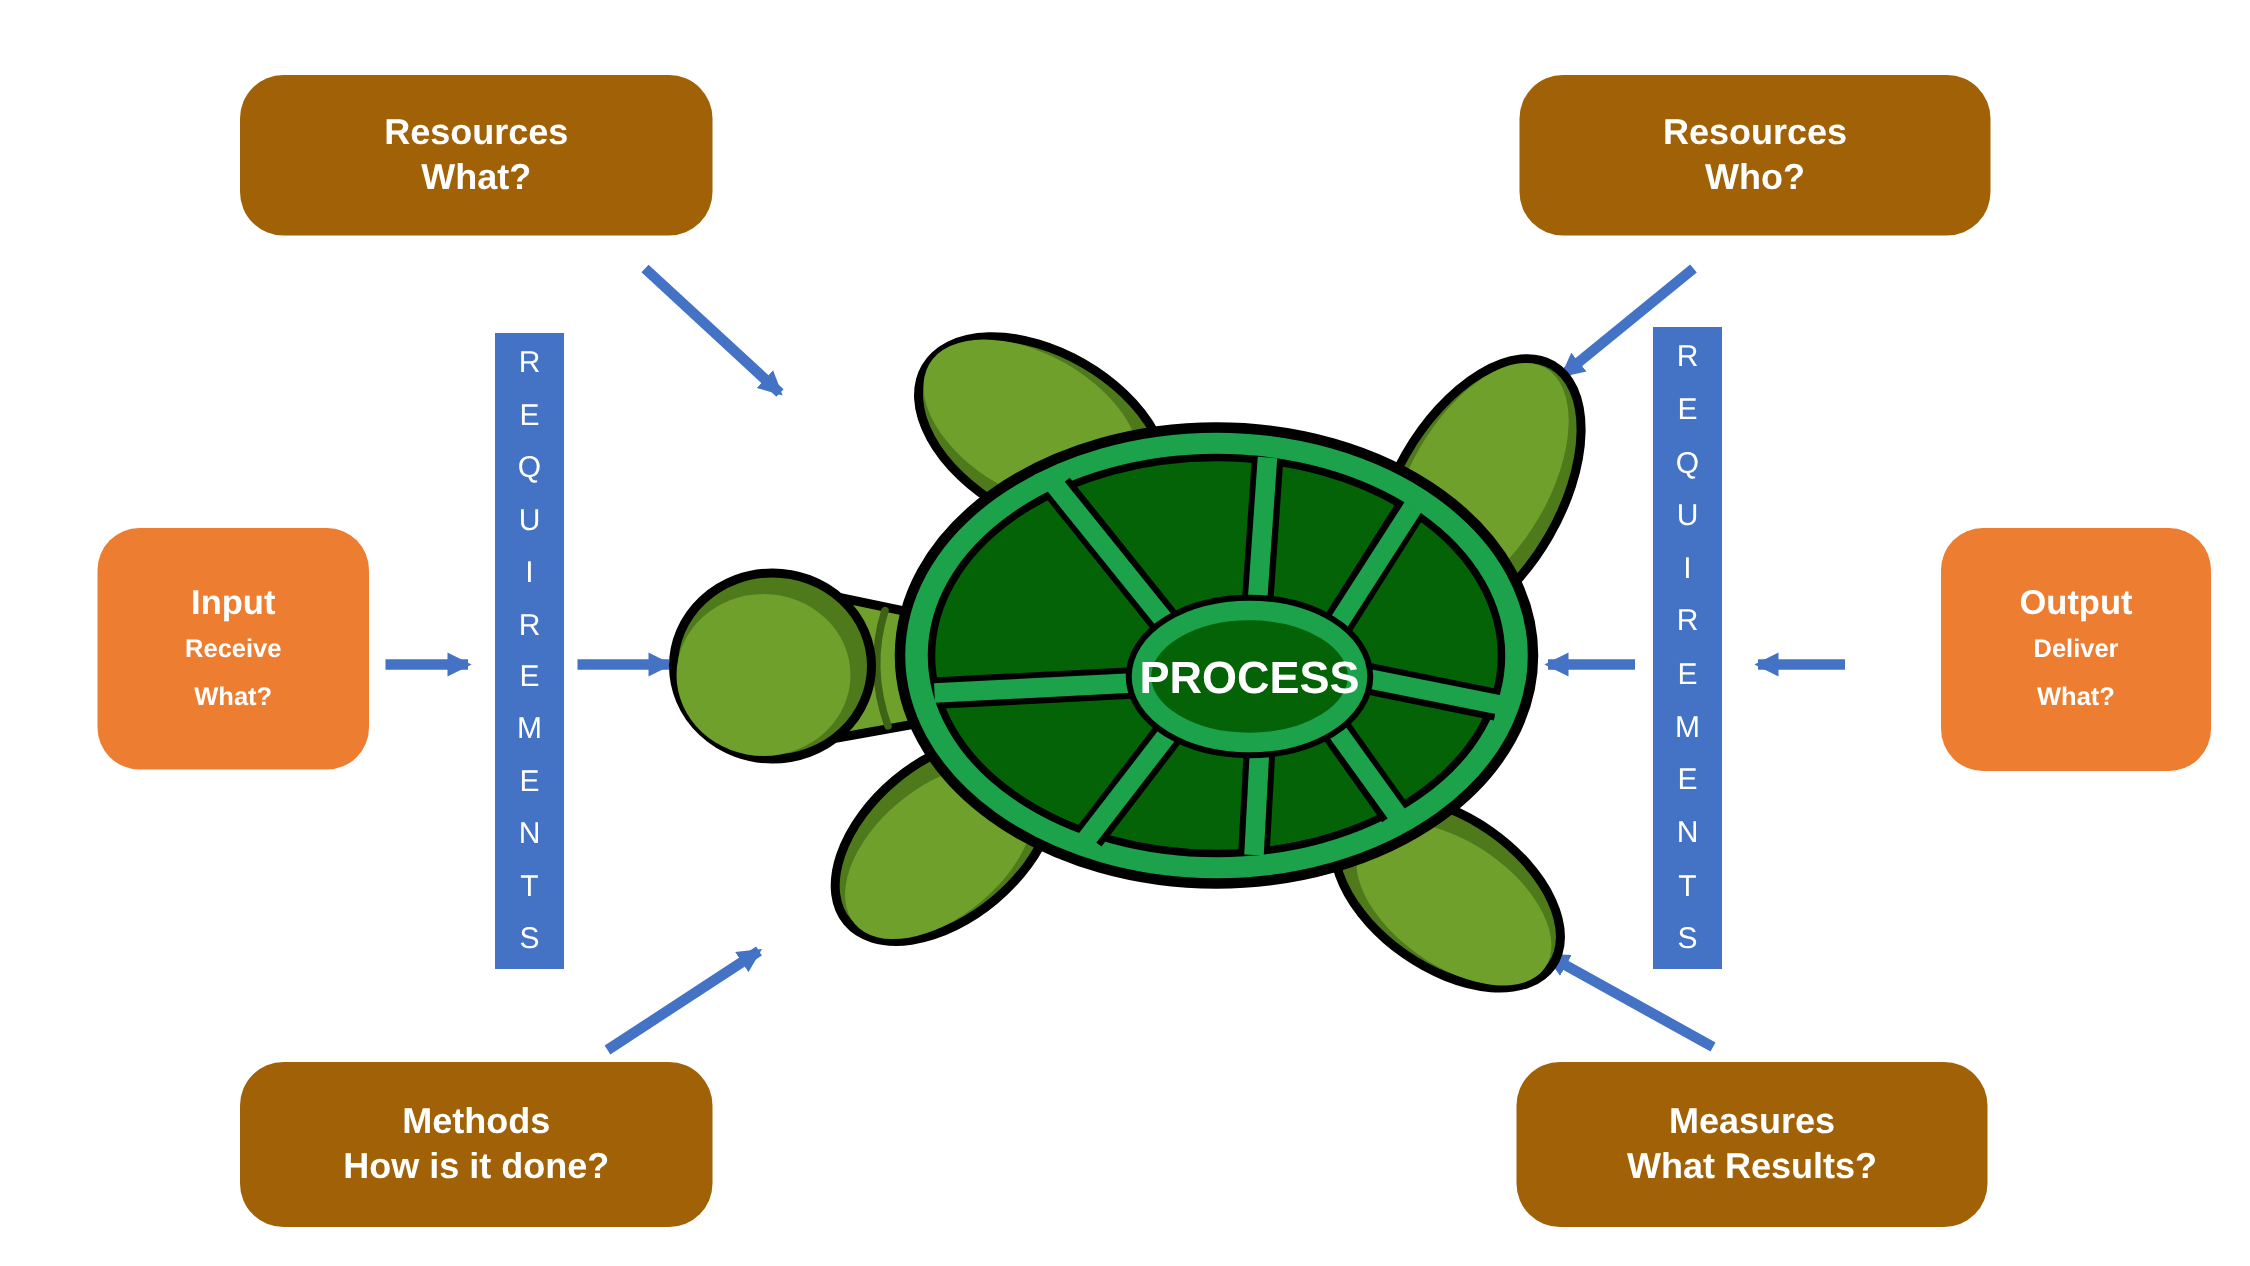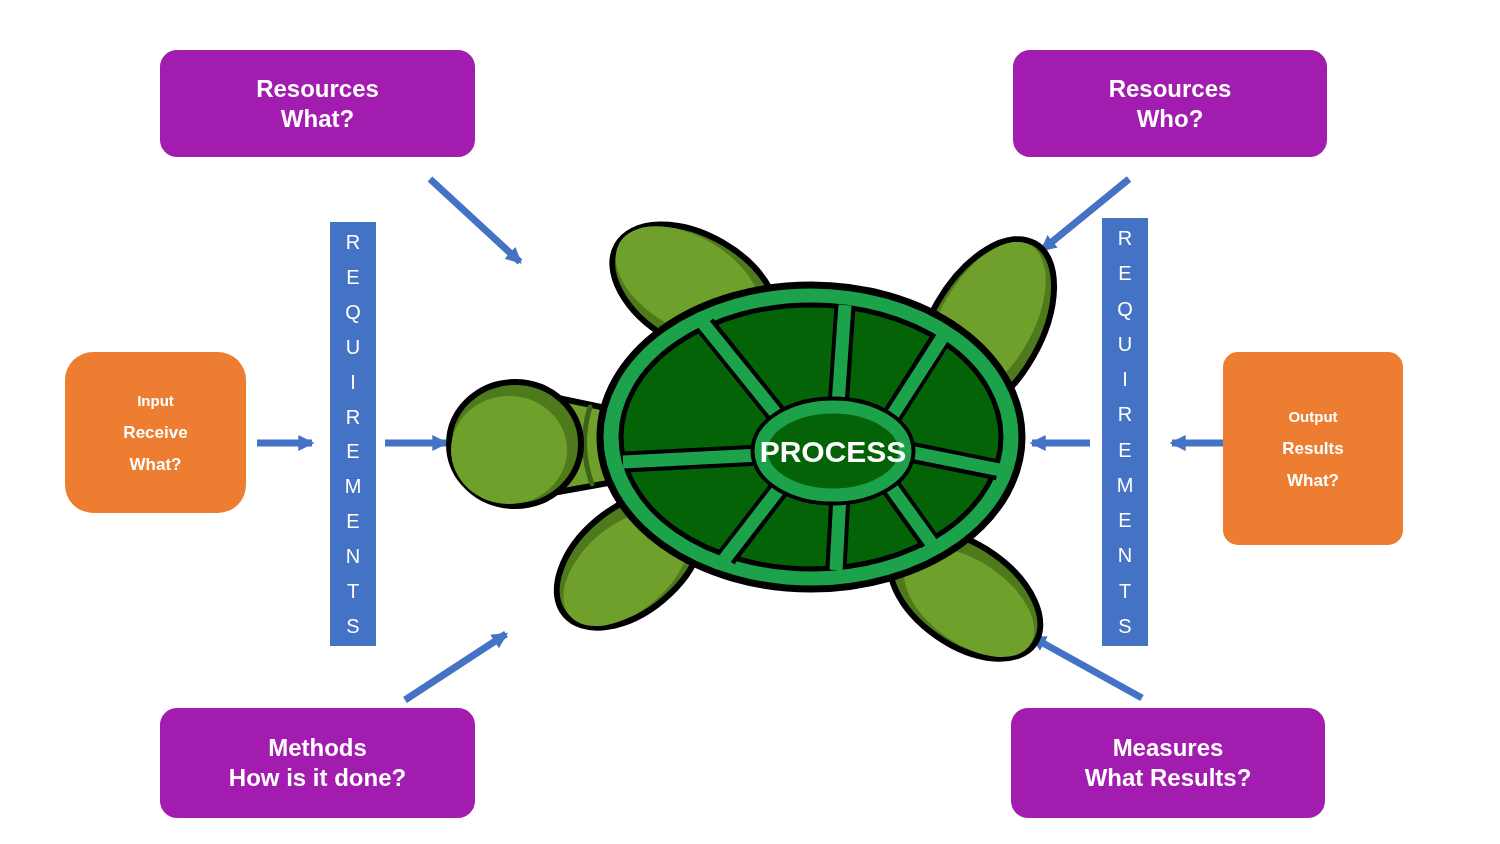--- a/index.html
+++ b/index.html
@@ -6,31 +6,31 @@
   *{box-sizing:border-box;}
   .canvas{
     position:relative;width:1500px;height:844px;background:#ffffff;overflow:hidden;
     font-family:"Liberation Sans", sans-serif;
   }
   
   .dbox{
     position:absolute;display:flex;flex-direction:column;justify-content:center;align-items:center;
     color:#ffffff;text-align:center;
   }
-  .dbox.blue{background:#a21caf;border-radius:17px;}
+  .dbox.blue{background:#a16207;border-radius:29px;}
   .dbox.orange{background:#ED7D31;border-radius:28px;}
   .dbox .t{font-weight:700;font-size:24px;line-height:30px;}
   .dbox .s{font-weight:700;font-size:24px;line-height:30px;}
-  .dbox.orange .t{font-size:15px;line-height:32px;}
+  .dbox.orange .t{font-size:23px;line-height:32px;}
   .dbox.orange .s{font-size:17px;line-height:32px;}
 
   #box-res-what   {left:160px; top:50px;  width:315px; height:107px;}
   #box-res-who    {left:1013px;top:50px;  width:314px; height:107px;}
   #box-input      {left:65px;  top:352px; width:181px; height:161px;}
-  #box-output     {left:1223px;top:352px; width:180px; height:193px;border-radius:15px;}
+  #box-output     {left:1294px;top:352px; width:180px; height:162px;}
   #box-methods    {left:160px; top:708px; width:315px; height:110px;}
   #box-measures   {left:1011px;top:708px; width:314px; height:110px;}
 
   
   .vbar{
     position:absolute;background:#4472C4;color:#ffffff;
     display:flex;flex-direction:column;justify-content:space-between;align-items:center;
     padding:10px 0;font-size:20px;font-weight:400;
   }
   .vbar span{flex:0 0 auto;line-height:1;}
@@ -135,21 +135,21 @@
   </div>
 
   <div class="dbox orange" id="box-input">
     <div class="t">Input</div>
     <div class="s">Receive</div>
     <div class="s">What?</div>
   </div>
 
   <div class="dbox orange" id="box-output">
     <div class="t">Output</div>
-    <div class="s">Results</div>
+    <div class="s">Deliver</div>
     <div class="s">What?</div>
   </div>
 
   <div class="dbox blue" id="box-methods">
     <div class="t">Methods</div>
     <div class="s">How is it done?</div>
   </div>
 
   <div class="dbox blue" id="box-measures">
     <div class="t">Measures</div>

